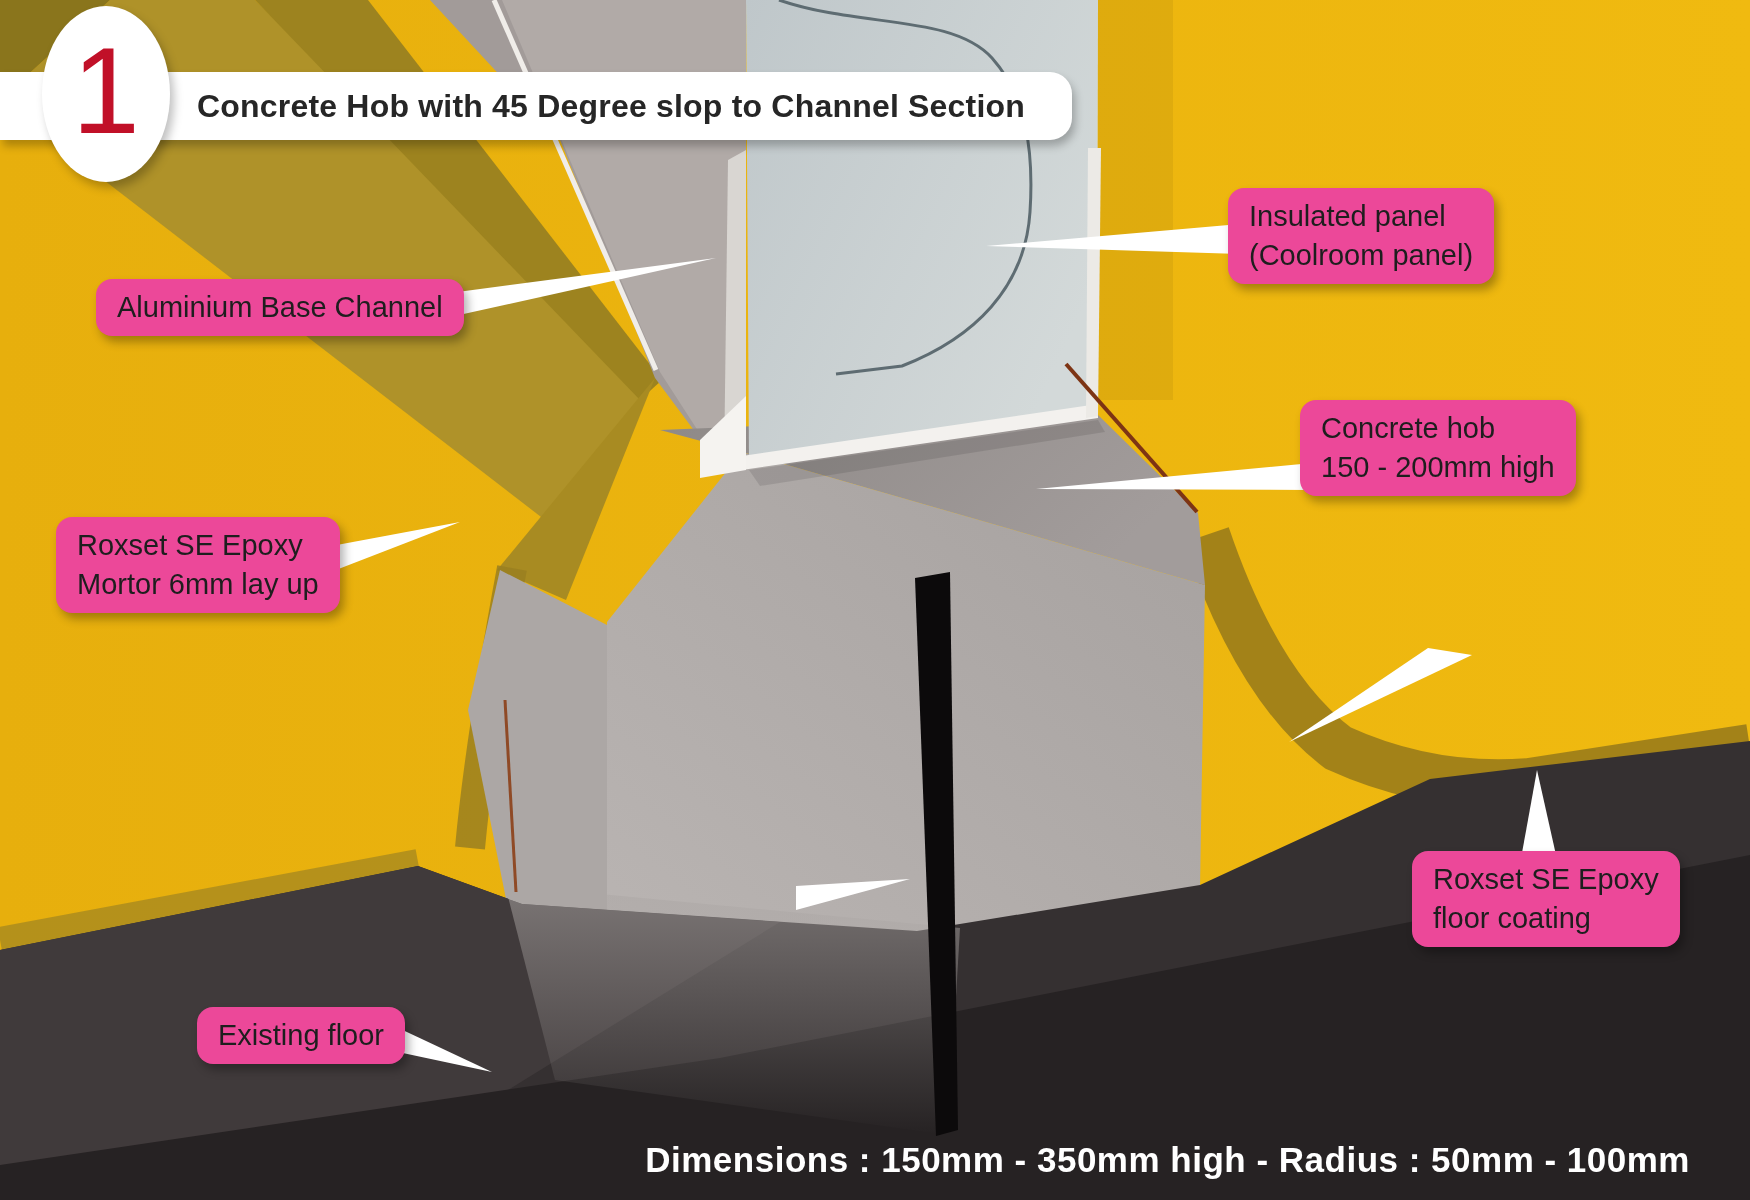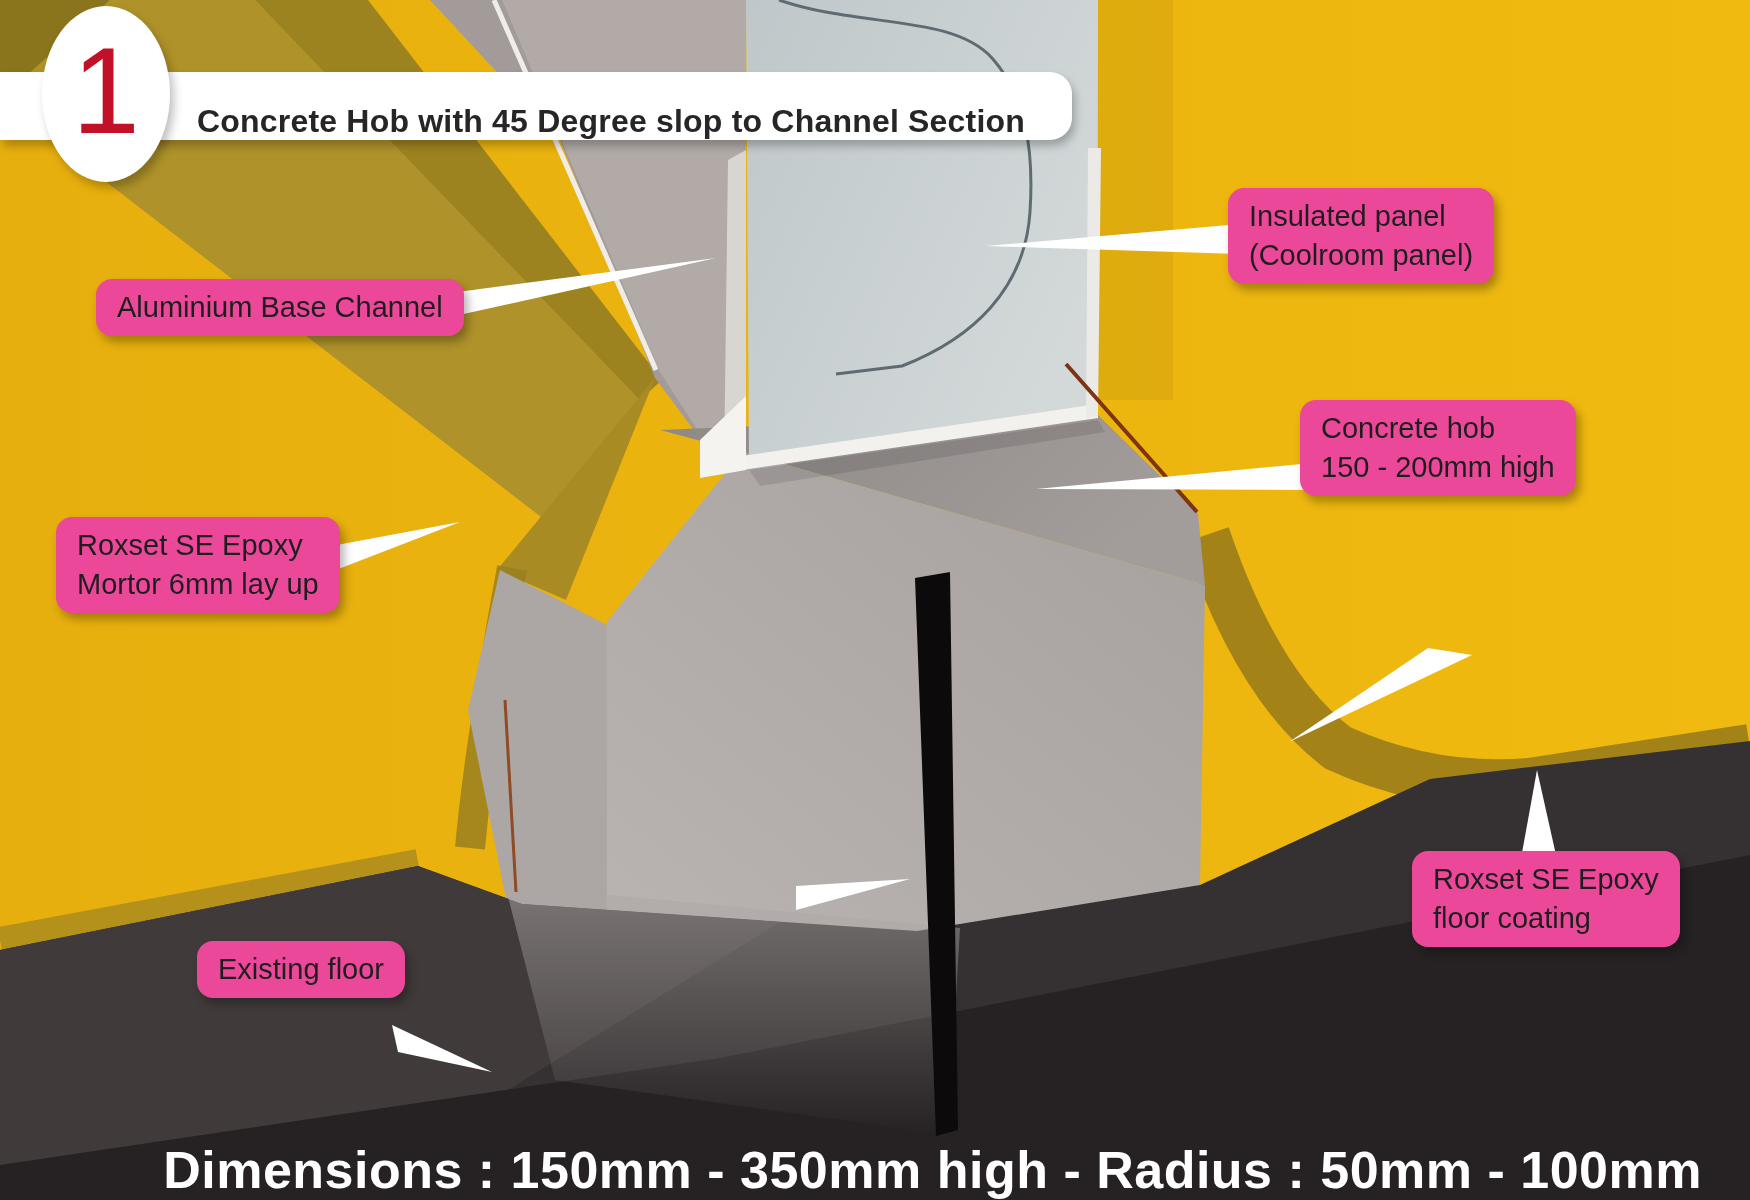--- a/index.html
+++ b/index.html
@@ -9,32 +9,32 @@
   }
   #scene{position:absolute;left:0;top:0;width:1750px;height:1200px;}
   .callout{
     position:absolute;background:#ec4899;color:#1e1e1e;border-radius:16px;
     padding:9px 21px;font-size:29px;line-height:1.34;white-space:nowrap;
     box-shadow:4px 6px 10px rgba(0,0,0,.30);z-index:3;
   }
   #title-banner{
     position:absolute;left:0;top:72px;width:1072px;height:68px;background:#fff;
     border-radius:0 22px 22px 0;box-shadow:3px 6px 9px rgba(0,0,0,.25);
-    display:flex;align-items:flex-end;justify-content:center;padding-left:150px;
+    display:flex;align-items:center;justify-content:center;padding-left:150px;
     box-sizing:border-box;z-index:2;
   }
   #title-banner .t{font-size:32px;font-weight:600;color:#262626;letter-spacing:.2px;white-space:nowrap;}
   #badge{
     position:absolute;left:42px;top:6px;width:128px;height:176px;background:#fff;
     border-radius:50%;box-shadow:4px 6px 10px rgba(0,0,0,.25);
     display:flex;align-items:center;justify-content:center;z-index:3;
   }
   #badge .n{color:#C11028;font-size:122px;font-weight:500;line-height:1;margin-top:-6px;}
   #footer-dimensions{
-    position:absolute;right:48px;top:1140px;color:#fff;font-size:52px;font-weight:700;
+    position:absolute;right:60px;top:1140px;color:#fff;font-size:35px;font-weight:700;
     letter-spacing:.5px;white-space:nowrap;z-index:3;
   }
 </style>
 </head>
 <body>
 
 <div id="stage">
 
   <svg id="scene" viewBox="0 0 1750 1200" xmlns="http://www.w3.org/2000/svg">
     <defs>
@@ -134,19 +134,19 @@
     <div>Mortor 6mm lay up</div>
   </div>
 
 
   <div class="callout" style="left:1412px;top:851px;">
     <div>Roxset SE Epoxy</div>
     <div>floor coating</div>
   </div>
 
 
-  <div class="callout" style="left:197px;top:941px;">
+  <div class="callout" style="left:197px;top:1007px;">
     <div>Existing floor</div>
   </div>
 
   <div id="footer-dimensions">Dimensions : 150mm - 350mm high - Radius : 50mm - 100mm</div>
 
 </div>
 
 </body></html>

